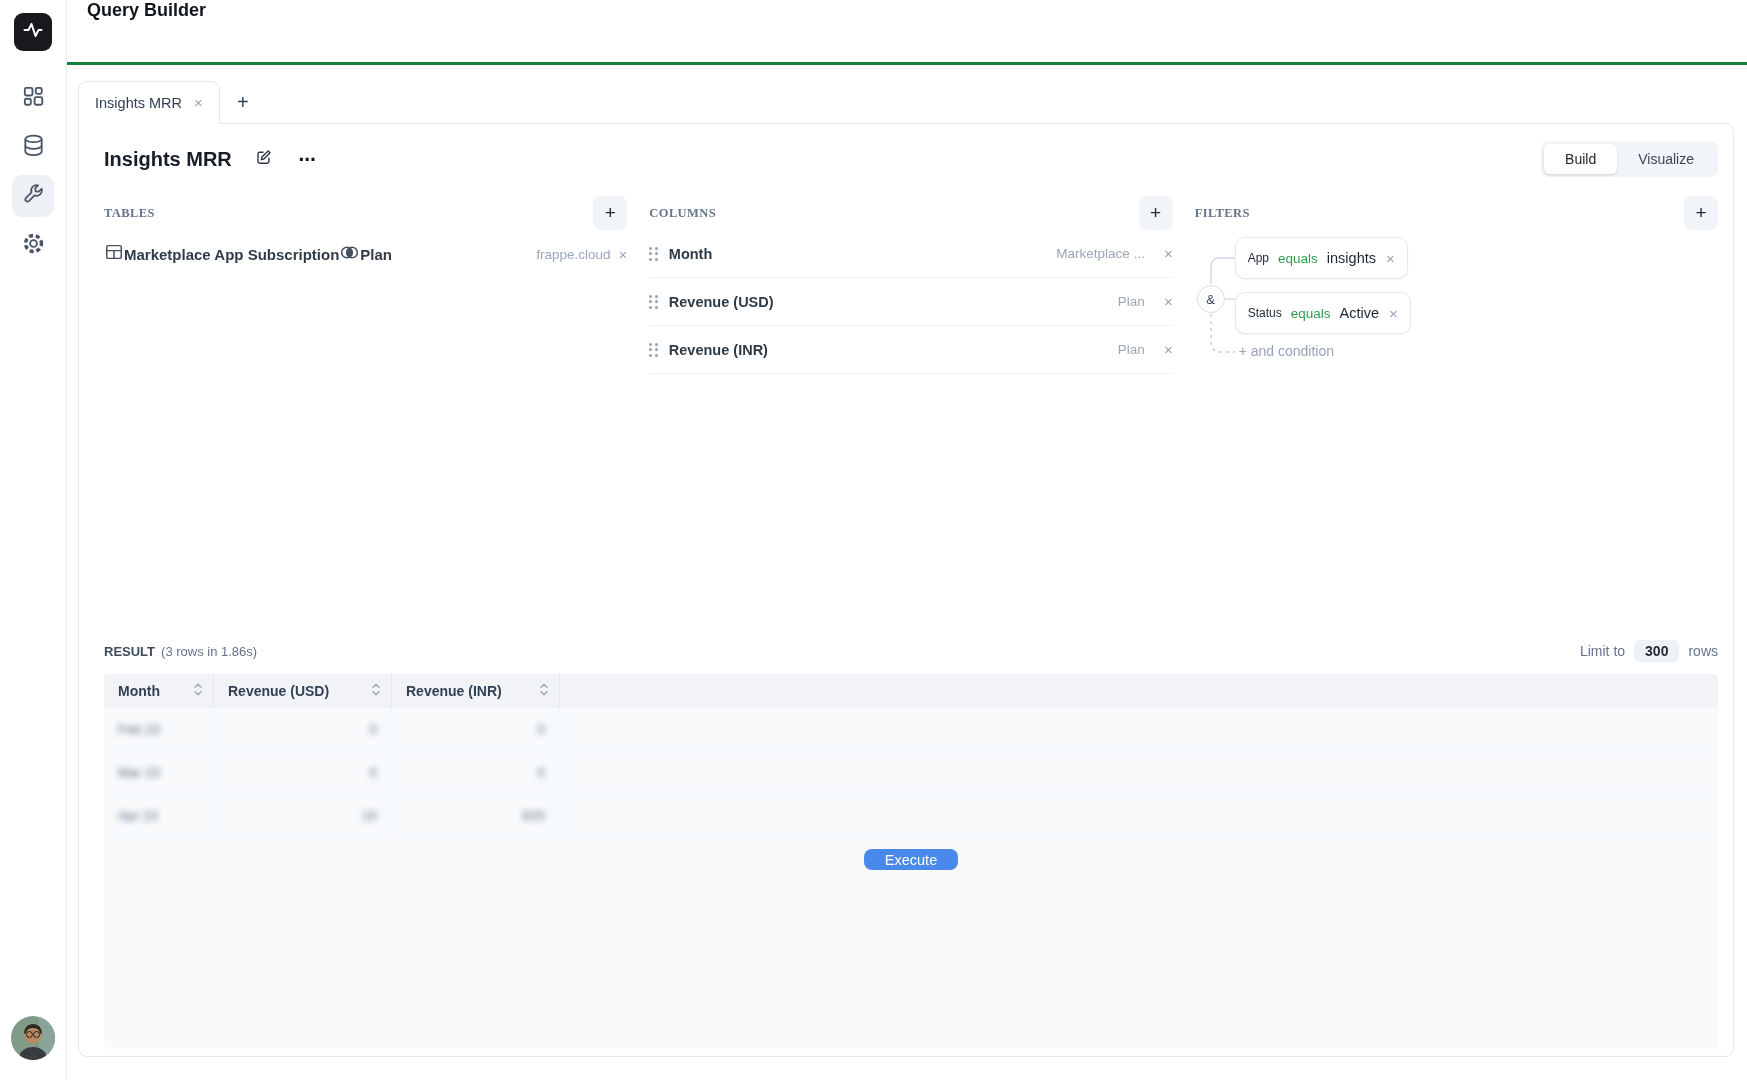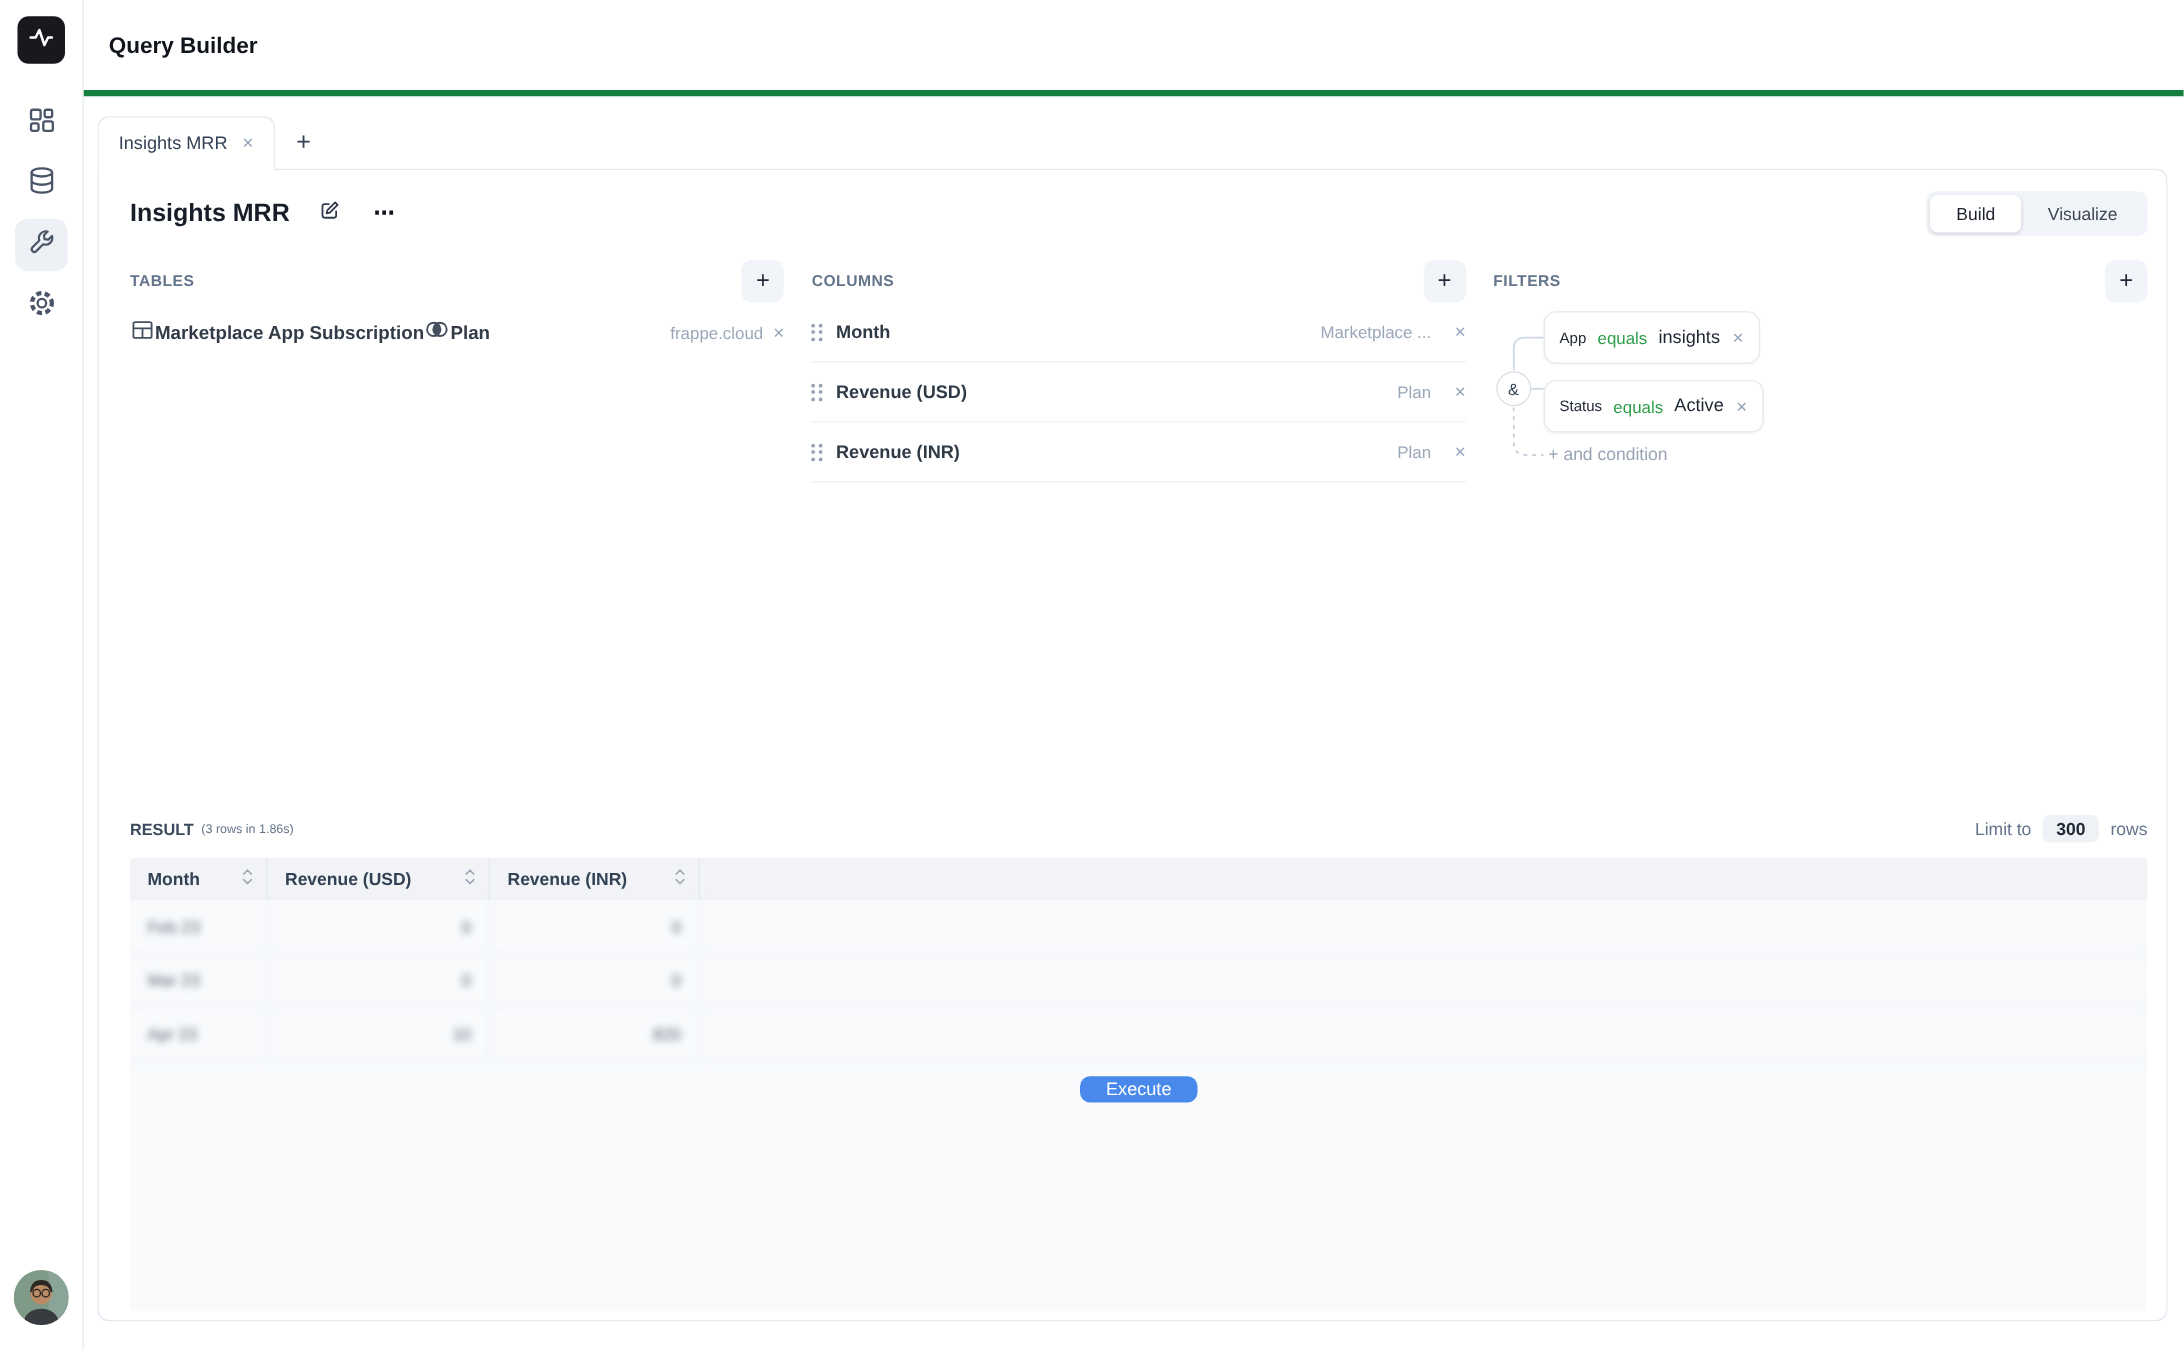--- a/index.html
+++ b/index.html
@@ -13,21 +13,21 @@
   
   .sidebar { width:67px; border-right:1px solid #e8ebef; display:flex; flex-direction:column; align-items:center; padding:13px 0 20px; flex-shrink:0; }
   .logo { width:38px; height:38px; background:#17191e; border-radius:9px; display:flex; align-items:center; justify-content:center; margin-bottom:26px; cursor:pointer; }
   .nav-btn { width:42px; height:42px; border-radius:10px; display:flex; align-items:center; justify-content:center; margin-bottom:7px; cursor:pointer; }
   .nav-btn.active { background:#edf0f4; }
   .sidebar .spacer { flex:1; }
   .avatar { width:44px; height:44px; border-radius:50%; overflow:hidden; cursor:pointer; }
 
   
   .main { flex:1; display:flex; flex-direction:column; min-width:0; }
-  .topbar { height:77px; border-bottom:5px solid #15803d; display:flex; align-items:center; padding-left:20px; flex-shrink:0; }
+  .topbar { height:65px; border-bottom:3px solid #15803d; display:flex; align-items:flex-start; padding-left:20px; flex-shrink:0; }
   .topbar-title { font-size:18px; font-weight:700; color:#10151c; }
 
   .workspace { flex:1; padding:16px 13px 23px 11px; display:flex; flex-direction:column; min-height:0; }
   .tabstrip { display:flex; align-items:stretch; height:43px; margin-bottom:-1px; flex-shrink:0; }
   .tab { position:relative; z-index:2; background:#fff; border:1px solid #e2e8f0; border-bottom:1px solid #fff; border-radius:9px 9px 0 0; padding:0 16px; display:flex; align-items:center; gap:12px; font-size:14.5px; color:#334155; cursor:pointer; }
   .tab-close { color:#94a3b8; font-size:15px; cursor:pointer; }
   .tab-plus { width:46px; display:flex; align-items:center; justify-content:center; font-size:20px; color:#334155; cursor:pointer; }
 
   .card { flex:1; border:1px solid #e2e8f0; border-radius:0 9px 9px 9px; background:#fff; padding:16px 15px 7px 25px; display:flex; flex-direction:column; min-height:0; position:relative; z-index:1; }
 
@@ -38,21 +38,21 @@
   .edit-btn { margin-left:22px; }
   .more-btn { margin-left:26px; font-size:17px; font-weight:700; color:#10151c; letter-spacing:1px; }
   .segment { margin-left:auto; background:#f1f4f8; border-radius:8px; padding:3px; display:flex; }
   .seg-opt { height:30px; padding:0 21px; display:flex; align-items:center; border-radius:6px; font-size:14px; color:#3c4757; cursor:pointer; }
   .seg-opt.selected { background:#fff; box-shadow:0 1px 3px rgba(16,24,40,.14); font-weight:500; color:#1a212b; }
 
   
   .builder { display:grid; grid-template-columns:1fr 1fr 1fr; gap:22px; margin-top:18px; height:438px; flex-shrink:0; }
   .section { min-width:0; }
   .section-header { display:flex; align-items:center; justify-content:space-between; height:34px; }
-  .section-label { font-size:12.5px; font-weight:600; color:#64748b; letter-spacing:.4px; }
+  .section-label { font-size:12.5px; font-weight:600; color:#64748b; letter-spacing:.4px;font-family:Liberation Serif, serif; }
   .plus-btn { width:34px; height:34px; border-radius:8px; background:#f1f4f8; display:flex; align-items:center; justify-content:center; font-size:19px; font-weight:300; color:#1f2937; cursor:pointer; }
 
   .table-row { display:flex; align-items:center; height:48px; cursor:pointer; }
   .table-name { font-size:15px; font-weight:600; color:#323c49; white-space:nowrap; }
   .join-table { font-size:15px; font-weight:600; color:#323c49; }
   .row-src { margin-left:auto; font-size:13.5px; color:#9aa7b8; white-space:nowrap; }
   .row-x { color:#94a3b8; font-size:15px; margin-left:8px; cursor:pointer; }
 
   .col-row { display:flex; align-items:center; height:48px; gap:11px; border-bottom:1px solid #eef2f6; cursor:pointer; }
   .drag-handle { display:grid; grid-template-columns:repeat(2,3px); grid-auto-rows:3px; gap:2.5px; cursor:grab; }
@@ -66,21 +66,21 @@
   .pill { display:inline-flex; align-items:center; gap:9px; background:#fff; border:1px solid #e4e9ef; border-radius:10px; padding:0 12px; height:42px; margin-left:40px; box-shadow:0 1px 2px rgba(16,24,40,.05); cursor:pointer; }
   .pill-col { font-size:12px; font-weight:500; color:#1c2531; }
   .pill-op { font-size:13.5px; font-weight:500; color:#2e9e4b; }
   .pill-val { font-size:14.5px; font-weight:400; color:#1c2531; }
   .pill-wrap2 { margin-top:13px; }
   .add-cond { margin:9px 0 0 44px; font-size:14px; color:#98a4b5; cursor:pointer; width:max-content; }
 
   
   .result-header { display:flex; align-items:center; margin-top:6px; flex-shrink:0; }
   .result-label { font-size:13px; font-weight:700; color:#3d4a5c; }
-  .result-meta { font-size:10px; color:#64748b; margin-left:6px; }
+  .result-meta { font-size:13px; color:#64748b; margin-left:6px; }
   .limit-wrap { margin-left:auto; display:flex; align-items:center; gap:9px; font-size:14px; color:#64748b; }
   .limit-value { background:#eef1f5; border-radius:6px; padding:3px 11px; font-size:14px; font-weight:600; color:#1e2733; cursor:text; }
 
   .result-table { margin-top:12px; flex:1; display:flex; flex-direction:column; min-height:0; border-radius:4px; overflow:hidden; }
   .thead { display:flex; background:#f1f3f7; height:34px; flex-shrink:0; }
   .th { display:flex; align-items:center; justify-content:space-between; padding:0 10px 0 14px; font-size:14px; font-weight:600; color:#334155; border-right:1px solid #e4e8ee; cursor:pointer; }
   .th.c1 { width:110px; } .th.c2 { width:178px; } .th.c3 { width:168px; }
   .th-empty { flex:1; }
   .tbody { flex:1; background:#f8fafc; display:flex; flex-direction:column; min-height:0; }
   .rows { filter:blur(3px); }

